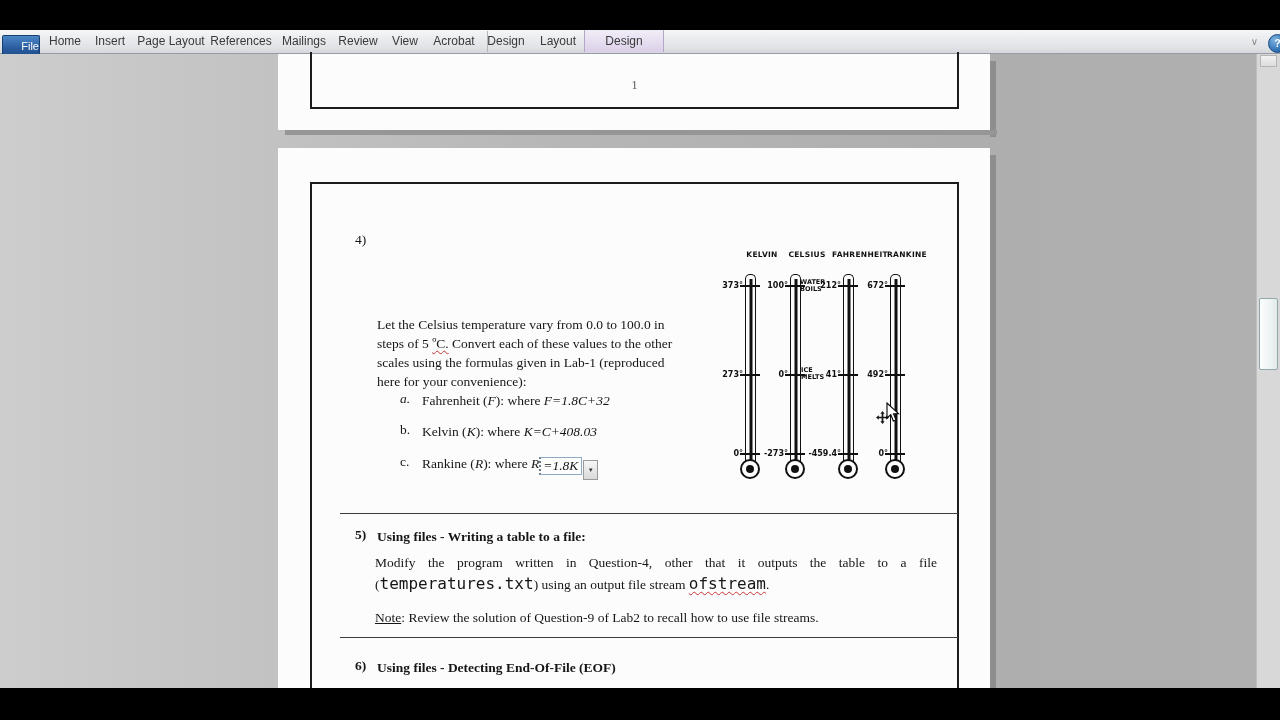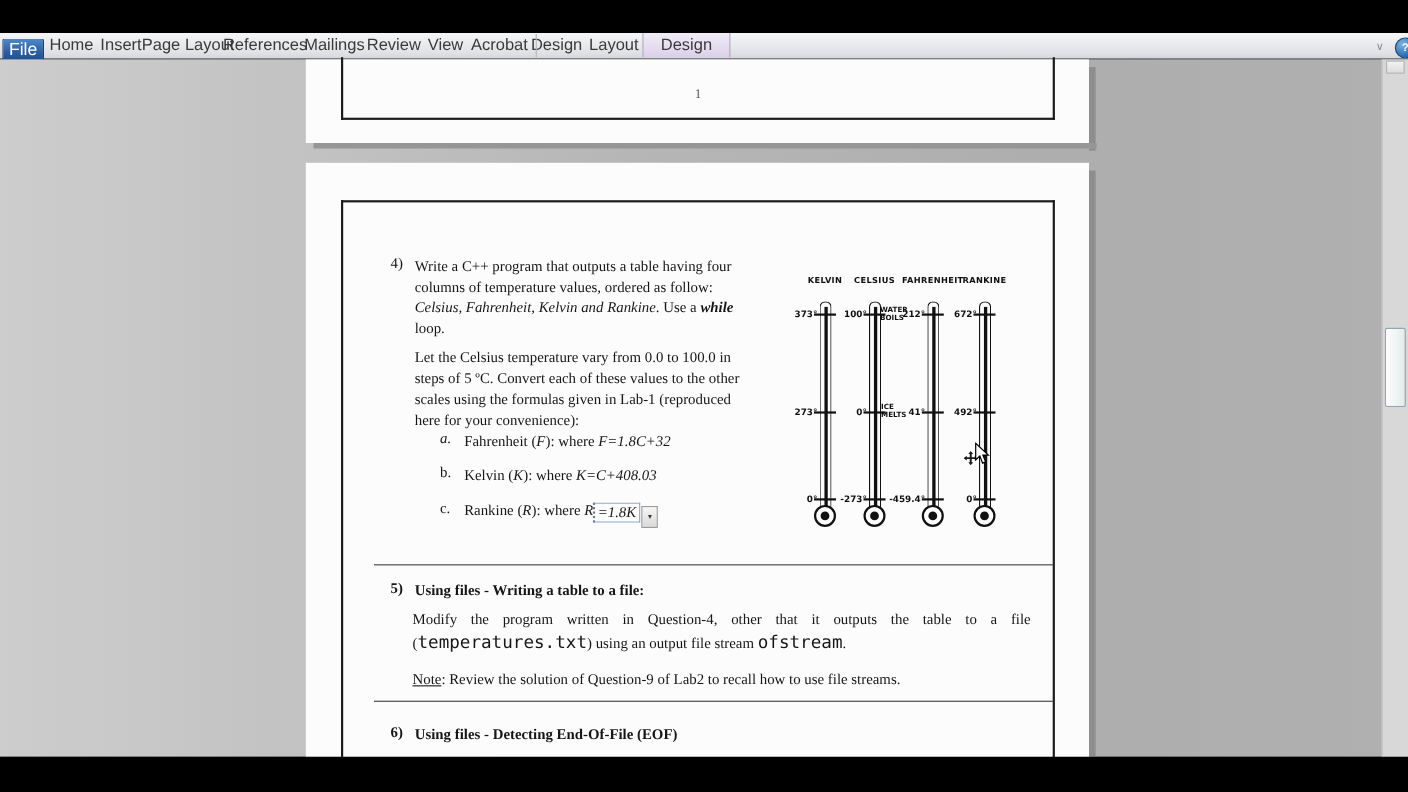--- a/index.html
+++ b/index.html
@@ -6,22 +6,22 @@
   .screen { position:relative; width:1280px; height:720px; background:#000; overflow:hidden;
             font-family:"Liberation Sans", sans-serif; }
 
   
   .tabbar { position:absolute; left:0; top:30px; width:1280px; height:23px;
             background:linear-gradient(#f5f6f7,#dfe1e5 80%,#d4d7db);
             border-bottom:1px solid #989da5; }
   .file-tab { position:absolute; left:2px; top:5px; width:36px; height:20px;
               background:linear-gradient(#4c87c7,#2a5c9e 60%,#1f4e8c);
               border:1px solid #17406f; border-bottom:none; border-radius:2px 2px 0 0;
-              color:#fff; font-size:16px; text-align:center; line-height:20px; }
-  .rtab { position:absolute; top:0; height:22px; line-height:22px; font-size:15px;
+              color:#fff; font-size:11px; text-align:right; line-height:20px; }
+  .rtab { position:absolute; top:0; height:22px; line-height:22px; font-size:12px;
           color:#3a3a3a; white-space:nowrap; transform:translateX(-50%); cursor:default; }
   .ctx-sep { position:absolute; top:1px; width:1px; height:21px; background:#b5b5b5; }
   .ctx-block { position:absolute; left:584px; top:0; width:78px; height:22px;
                background:linear-gradient(#f1edf7,#e2d9ee 70%,#d9cfe8);
                border-left:1px solid #b3a6c6; border-right:1px solid #b3a6c6; }
   .ctx-block .rtab { left:50%; color:#3a3a3a; }
   .ribbon-right { position:absolute; right:22px; top:6px; font-size:10px; color:#8a8a8a; }
   .help-circle { position:absolute; left:1268px; top:34px; width:17px; height:17px; border-radius:50%;
                  background:radial-gradient(circle at 35% 30%, #7fb4e0, #2a6cb2 70%, #1a5290);
                  border:1px solid #16497e; color:#fff; font-size:10px; font-weight:bold;
@@ -48,39 +48,39 @@
 
   
   .doc { font-family:"Liberation Serif", serif; font-size:13.5px; color:#161616; }
   .abs { position:absolute; }
   .ln { white-space:pre; line-height:19px; }
   .num { font-family:"Liberation Serif", serif; font-size:13.5px; }
   .it { font-style:italic; }
   .bi { font-style:italic; font-weight:bold; }
   .b  { font-weight:bold; }
   .u  { text-decoration:underline; }
-  .wavy { text-decoration-style:wavy; text-decoration-color:#c33;
+  .wavy { text-decoration:underline; text-decoration-style:wavy; text-decoration-color:#c33;
           text-decoration-thickness:1px; text-underline-offset:2px; }
   .mono { font-family:"DejaVu Sans Mono", monospace; font-size:16px; }
   .hr { position:absolute; height:1px; background:#3c3c3c; }
   .just { text-align:justify; line-height:20.5px; }
 
   
   .eqbox { display:inline-block; border:1px solid #8fa8c4; border-left:2px dotted #6a7a8a;
            background:#fdfdfd; padding:0 3px 0 2px; font-style:italic; line-height:16px;
            vertical-align:-2px; }
   .eqdrop { display:inline-block; width:13px; height:18px; margin-left:1px; vertical-align:-4px;
             background:linear-gradient(#f6f6f6,#d9d9d9); border:1px solid #9a9a9a;
             font-size:7px; color:#333; text-align:center; line-height:18px;
             font-family:"DejaVu Sans", sans-serif; font-style:normal; }
 
   
   .fig { position:absolute; left:432px; top:100px; width:235px; height:245px; color:#111; }
   .thermo { position:absolute; top:0; width:70px; height:245px; }
-  .tname { position:absolute; left:0; top:2px; width:70px; text-align:center;
+  .tname { position:absolute; left:12px; top:2px; width:70px; text-align:center;
            font:bold 7.5px "DejaVu Sans", sans-serif; letter-spacing:0.3px; white-space:nowrap; }
   .tube { position:absolute; left:30px; top:26px; width:9px; height:188px;
           border:1.5px solid #111; border-bottom:none; border-radius:5px 5px 0 0; }
   .merc { position:absolute; left:50%; top:4px; height:186px; width:3px; transform:translateX(-50%);
           background:#111; }
   .bulb { position:absolute; left:25px; top:211px; width:16px; height:16px;
           border:2px solid #111; border-radius:50%; background:#fff; }
   .bulb-in { position:absolute; left:4px; top:4px; width:8px; height:8px; border-radius:50%;
              background:#111; }
   .tick { position:absolute; left:25px; width:20px; height:2px; background:#111; }
@@ -141,26 +141,20 @@
       <div class="p1-border">
         <div class="pagenum">1</div>
       </div>
     </div>
 
     <div class="page page2 doc">
       <div class="pshadow-r"></div>
       <div class="p2-border"></div>
 
       <div class="abs num" style="left:77px;top:84px">4)</div>
-      <div class="abs" style="left:99px;top:84px">
-        <div class="ln">Write a C++ program that outputs a table having four</div>
-        <div class="ln">columns of temperature values, ordered as follow:</div>
-        <div class="ln"><span class="it">Celsius, Fahrenheit, Kelvin and Rankine</span><span>. Use a </span><span class="bi">while</span></div>
-        <div class="ln">loop.</div>
-      </div>
 
       <div class="abs" style="left:99px;top:167px">
         <div class="ln">Let the Celsius temperature vary from 0.0 to 100.0 in</div>
         <div class="ln"><span>steps of 5 </span><span class="wavy">ºC.</span><span> Convert each of these values to the other</span></div>
         <div class="ln">scales using the formulas given in Lab-1 (reproduced</div>
         <div class="ln">here for your convenience):</div>
       </div>
 
       <div class="abs it" style="left:122px;top:243px">a.</div>
       <div class="abs ln" style="left:144px;top:243px"><span>Fahrenheit (</span><span class="it">F</span><span>): where </span><span class="it">F=1.8C+32</span></div>

